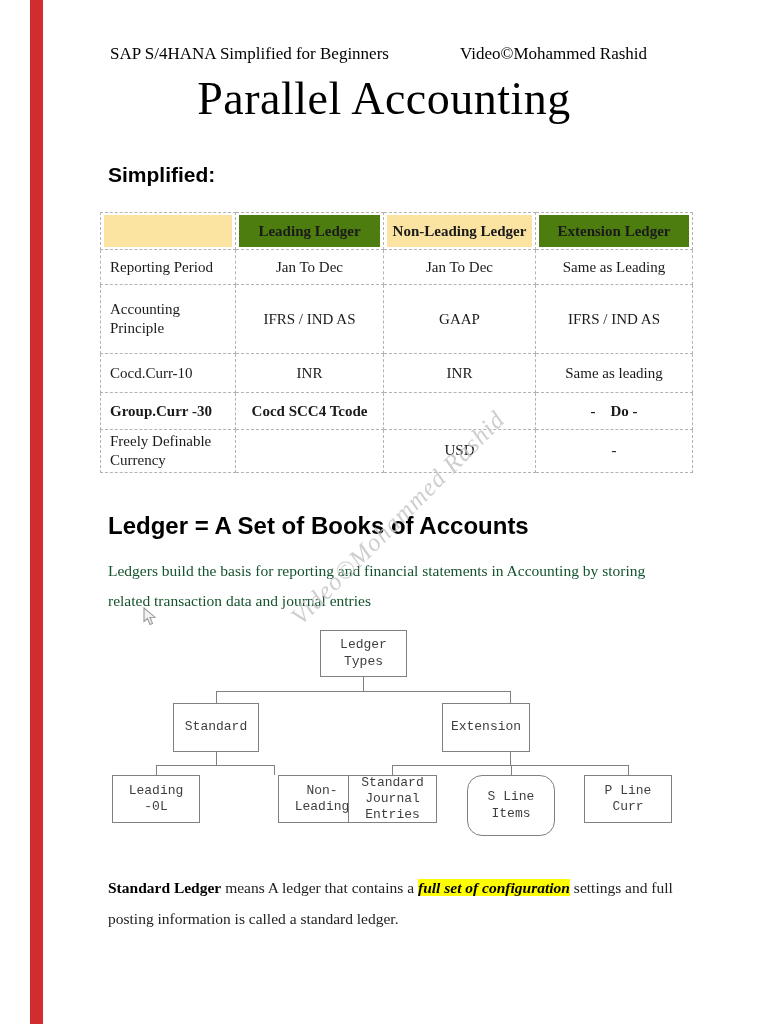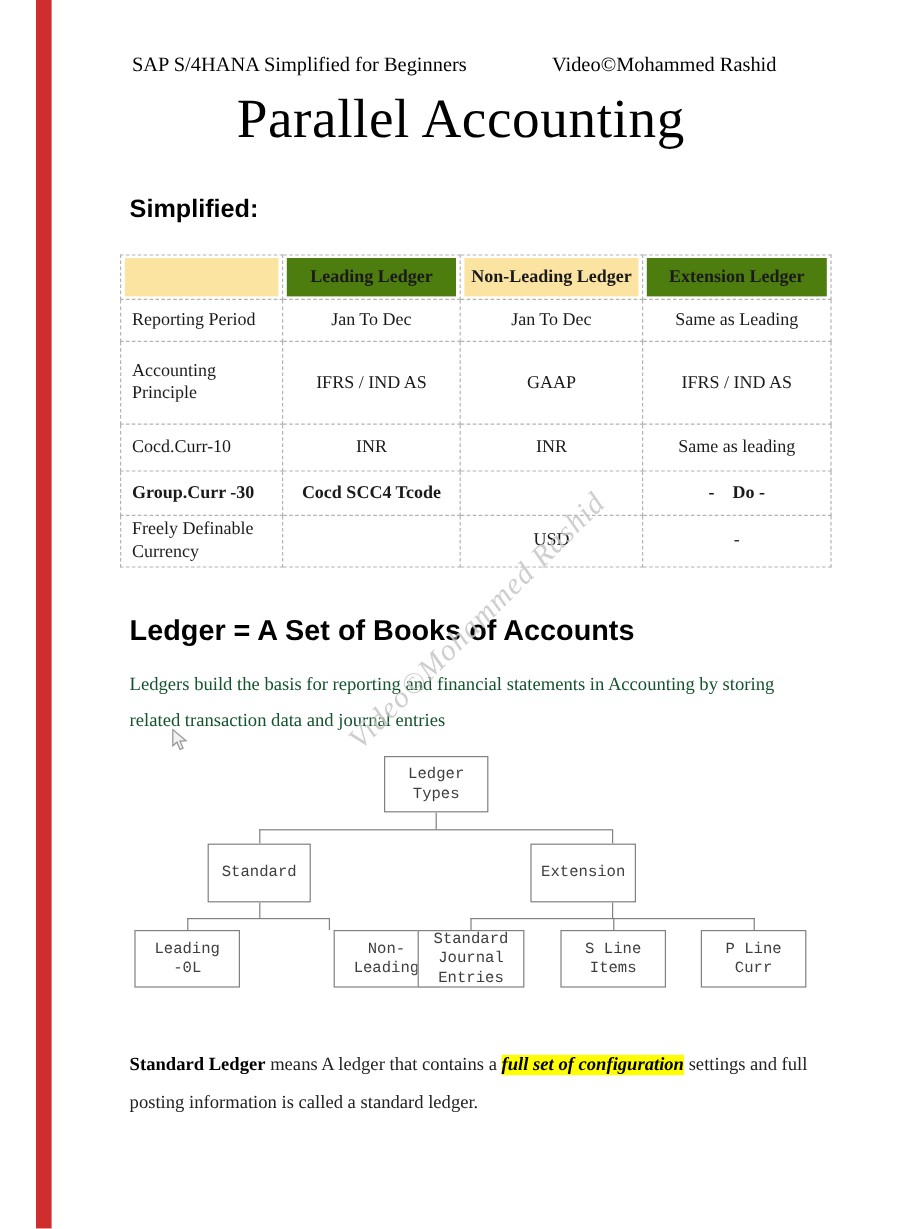--- a/index.html
+++ b/index.html
@@ -156,19 +156,19 @@
     <div class="dline" style="left:392px;top:765px;width:1px;height:10px;"></div>
     <div class="dline" style="left:511px;top:765px;width:1px;height:10px;"></div>
     <div class="dline" style="left:628px;top:765px;width:1px;height:10px;"></div>
 
     <div class="dbox" style="left:320px;top:630px;width:87px;height:47px;">Ledger Types</div>
     <div class="dbox" style="left:173px;top:703px;width:86px;height:49px;">Standard</div>
     <div class="dbox" style="left:442px;top:703px;width:88px;height:49px;">Extension</div>
     <div class="dbox" style="left:112px;top:775px;width:88px;height:48px;">Leading -0L</div>
     <div class="dbox" style="left:230px;top:775px;width:88px;height:48px;margin-left:48px;">Non-Leading</div>
     <div class="dbox" style="left:348px;top:775px;width:89px;height:48px;">Standard Journal Entries</div>
-    <div class="dbox" style="left:467px;top:775px;width:88px;height:48px;">S Line Items</div>
+    <div class="dbox" style="left:467px;top:775px;width:88px;height:61px;border-radius:15px;">S Line Items</div>
     <div class="dbox" style="left:584px;top:775px;width:88px;height:48px;">P Line Curr</div>
   </div>
 
   <p id="footer-para"><span class="blead">Standard Ledger</span><span> means A ledger that contains a </span><span class="hl">full set of configuration</span><span> settings and full posting information is called a standard ledger.</span></p>
 
 </div>
 
 </body></html>

